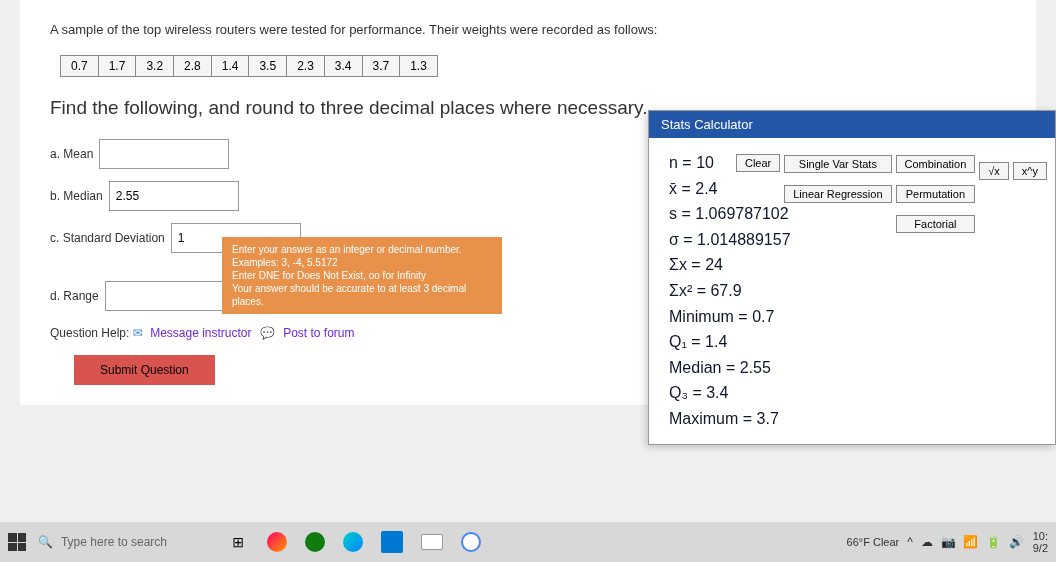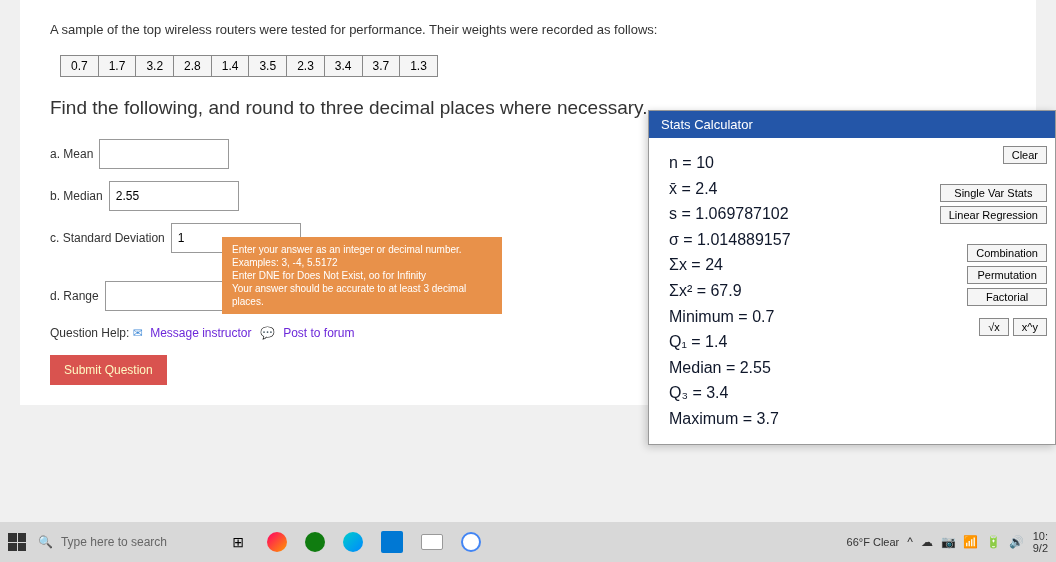--- a/index.html
+++ b/index.html
@@ -19,31 +19,31 @@
     .answer-label { margin-right: 6px; min-width: auto; }
     .answer-input { border: 1px solid #999; padding: 3px 6px; font-size: 12px; height: 30px; background: #fff; }
     .input-sm { width: 130px; }
     .input-md { width: 130px; }
     
     .tooltip { position: absolute; left: 172px; top: -8px; background: #e8914a; color: #fff; font-size: 10px; padding: 6px 10px; line-height: 1.3; width: 280px; z-index: 5; }
     
     .help-row { font-size: 12px; color: #333; margin-top: 15px; margin-bottom: 15px; }
     .help-link { color: #6d28d9; cursor: pointer; margin-left: 4px; }
     
-    .submit-btn { background: #d9534f; color: #fef9c3; border: none; padding: 8px 14px; font-size: 12px; cursor: pointer; }
+    .submit-btn { background: #d9534f; color: #000000; border: none; padding: 8px 26px; font-size: 12px; cursor: pointer; margin-left: 24px; }
     
     .stats-window { position: absolute; top: 110px; right: 0; width: 408px; background: #fff; border: 1px solid #999; box-shadow: -2px 2px 8px rgba(0,0,0,0.2); }
     .stats-header { background: #2456a8; color: #fff; padding: 6px 12px; font-size: 13px; }
     .stats-body { padding: 12px 20px; position: relative; }
     .stats-list { font-size: 16px; line-height: 1.6; color: #0f172a; font-style: italic; }
     .stats-list div { font-style: normal; }
     
-    .stats-buttons-right { position: absolute; right: 8px; top: 8px; display: flex; flex-direction: column; gap: 4px; align-items: flex-end; }
+    .stats-buttons-right { position: absolute; right: 8px; top: 16px; display: flex; flex-direction: row; gap: 4px; align-items: flex-start; }
     .stats-btn { border: 1px solid #888; background: #f5f5f5; padding: 2px 8px; font-size: 11px; cursor: pointer; white-space: nowrap; }
-    .btn-group { display: flex; flex-direction: column; gap: 4px; margin-top: 16px; }
+    .btn-group { display: flex; flex-direction: column; gap: 12px; margin-top: 1px; }
     .btn-row { display: flex; gap: 4px; margin-top: 8px; }
     
     .taskbar { position: absolute; bottom: 0; left: 0; right: 0; height: 40px; background: #d8d8d8; display: flex; align-items: center; padding: 0 8px; }
     .start-icon { width: 18px; height: 18px; display: grid; grid-template-columns: 1fr 1fr; grid-template-rows: 1fr 1fr; gap: 1px; margin-right: 12px; cursor: pointer; }
     .start-icon div { background: #333; }
     .search-area { display: flex; align-items: center; color: #666; font-size: 12px; cursor: text; }
     .search-icon { margin-right: 8px; }
     .taskbar-icons { display: flex; gap: 18px; margin-left: 60px; align-items: center; }
     .taskbar-icon { width: 22px; height: 22px; display: flex; align-items: center; justify-content: center; cursor: pointer; font-size: 14px; }
     .taskbar-right { margin-left: auto; display: flex; align-items: center; gap: 8px; font-size: 11px; color: #333; }

